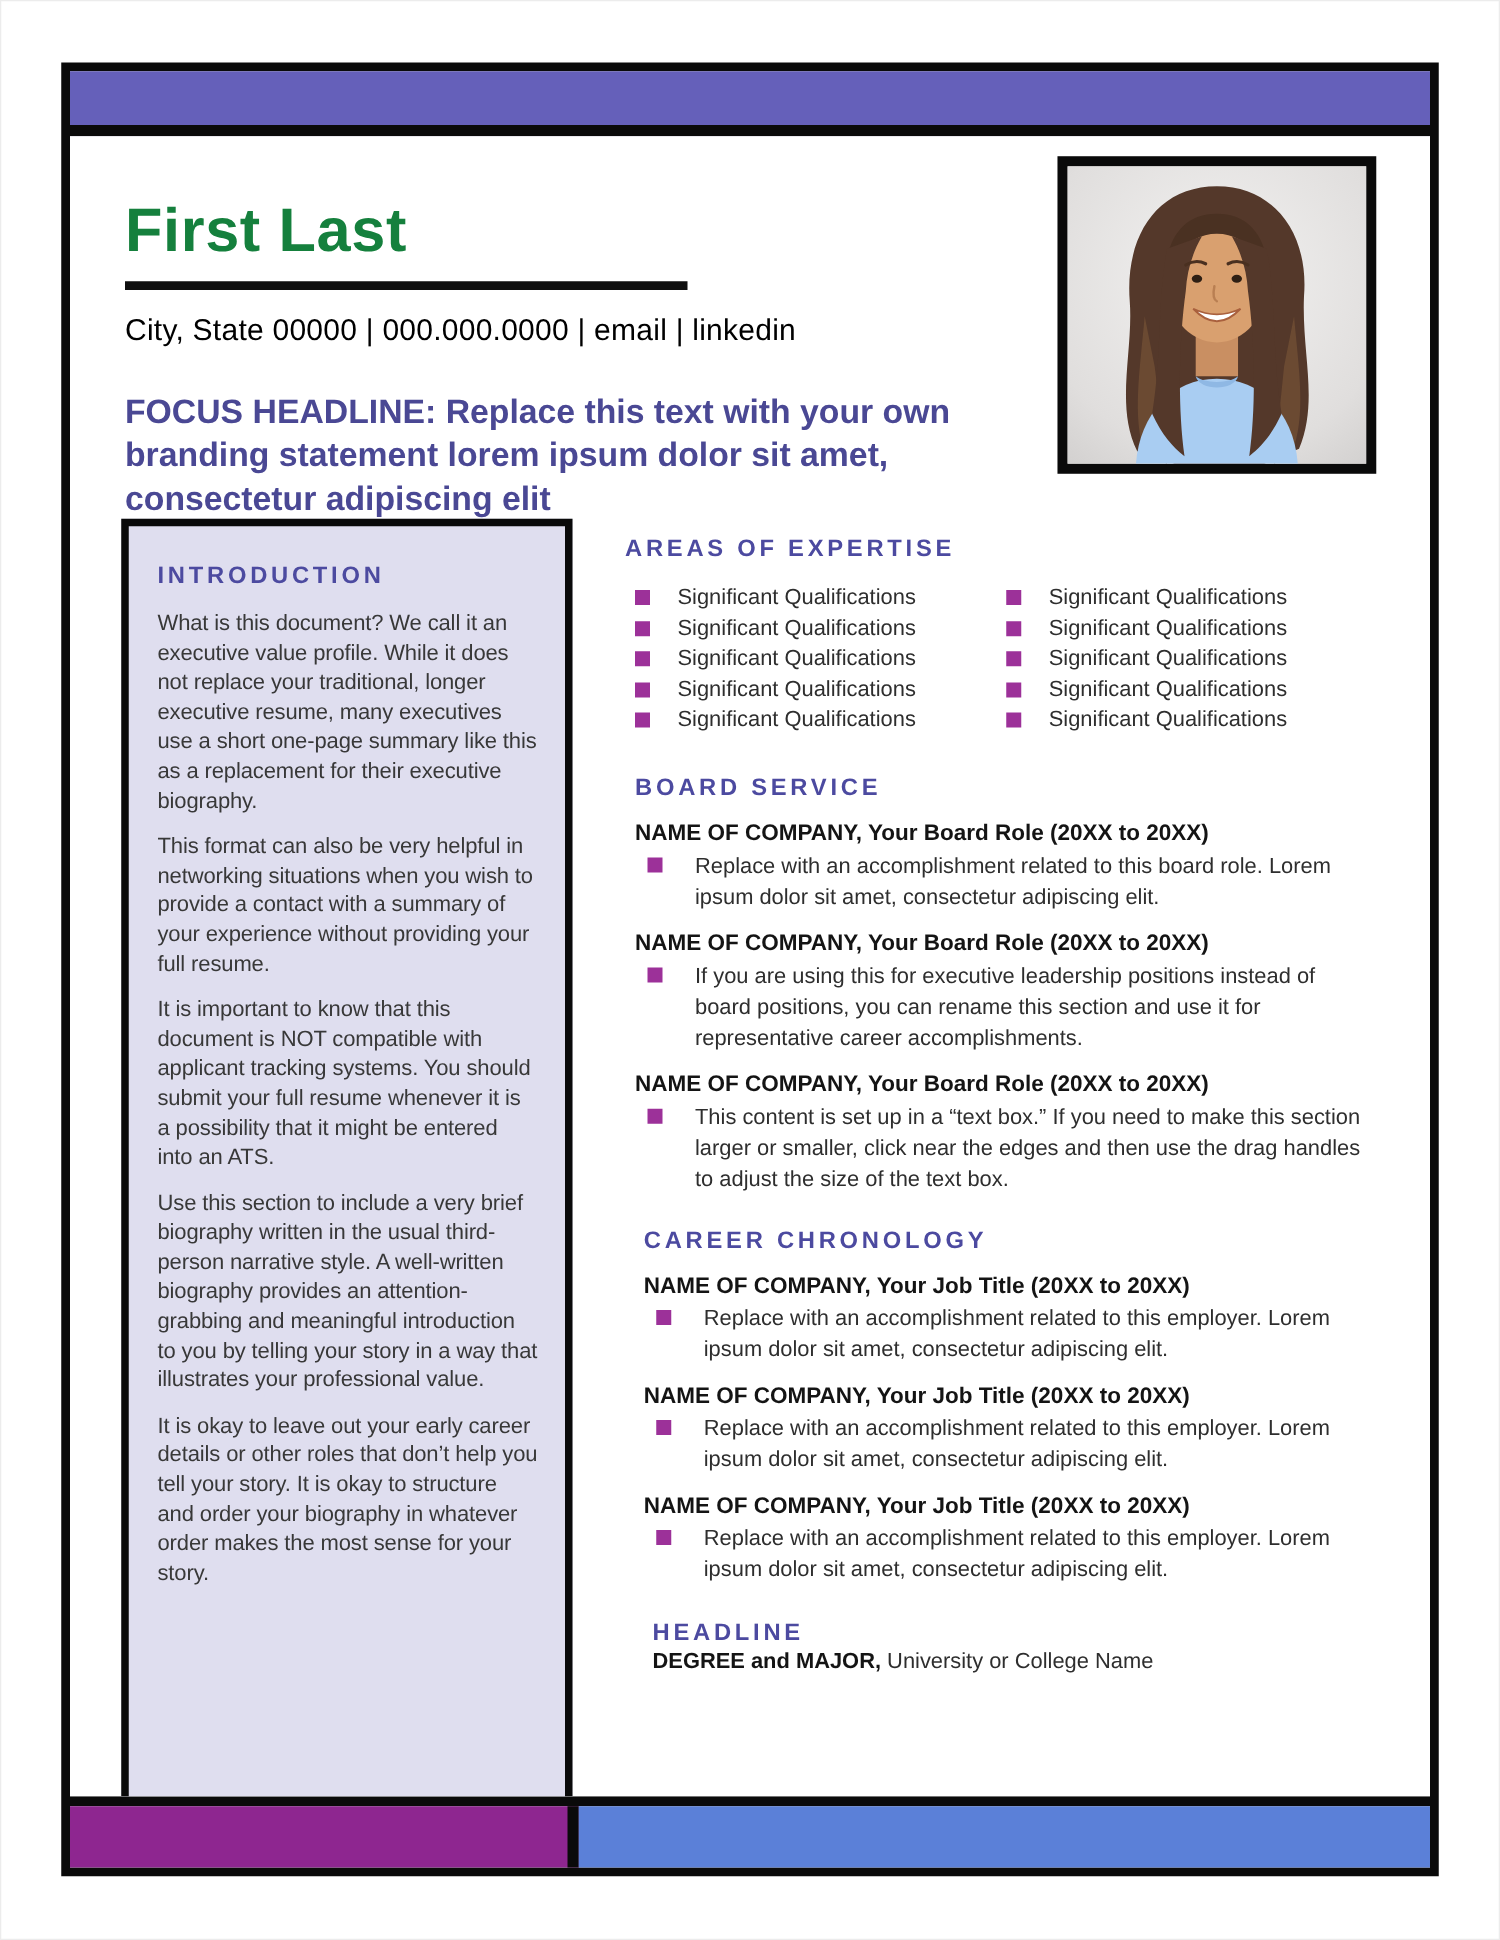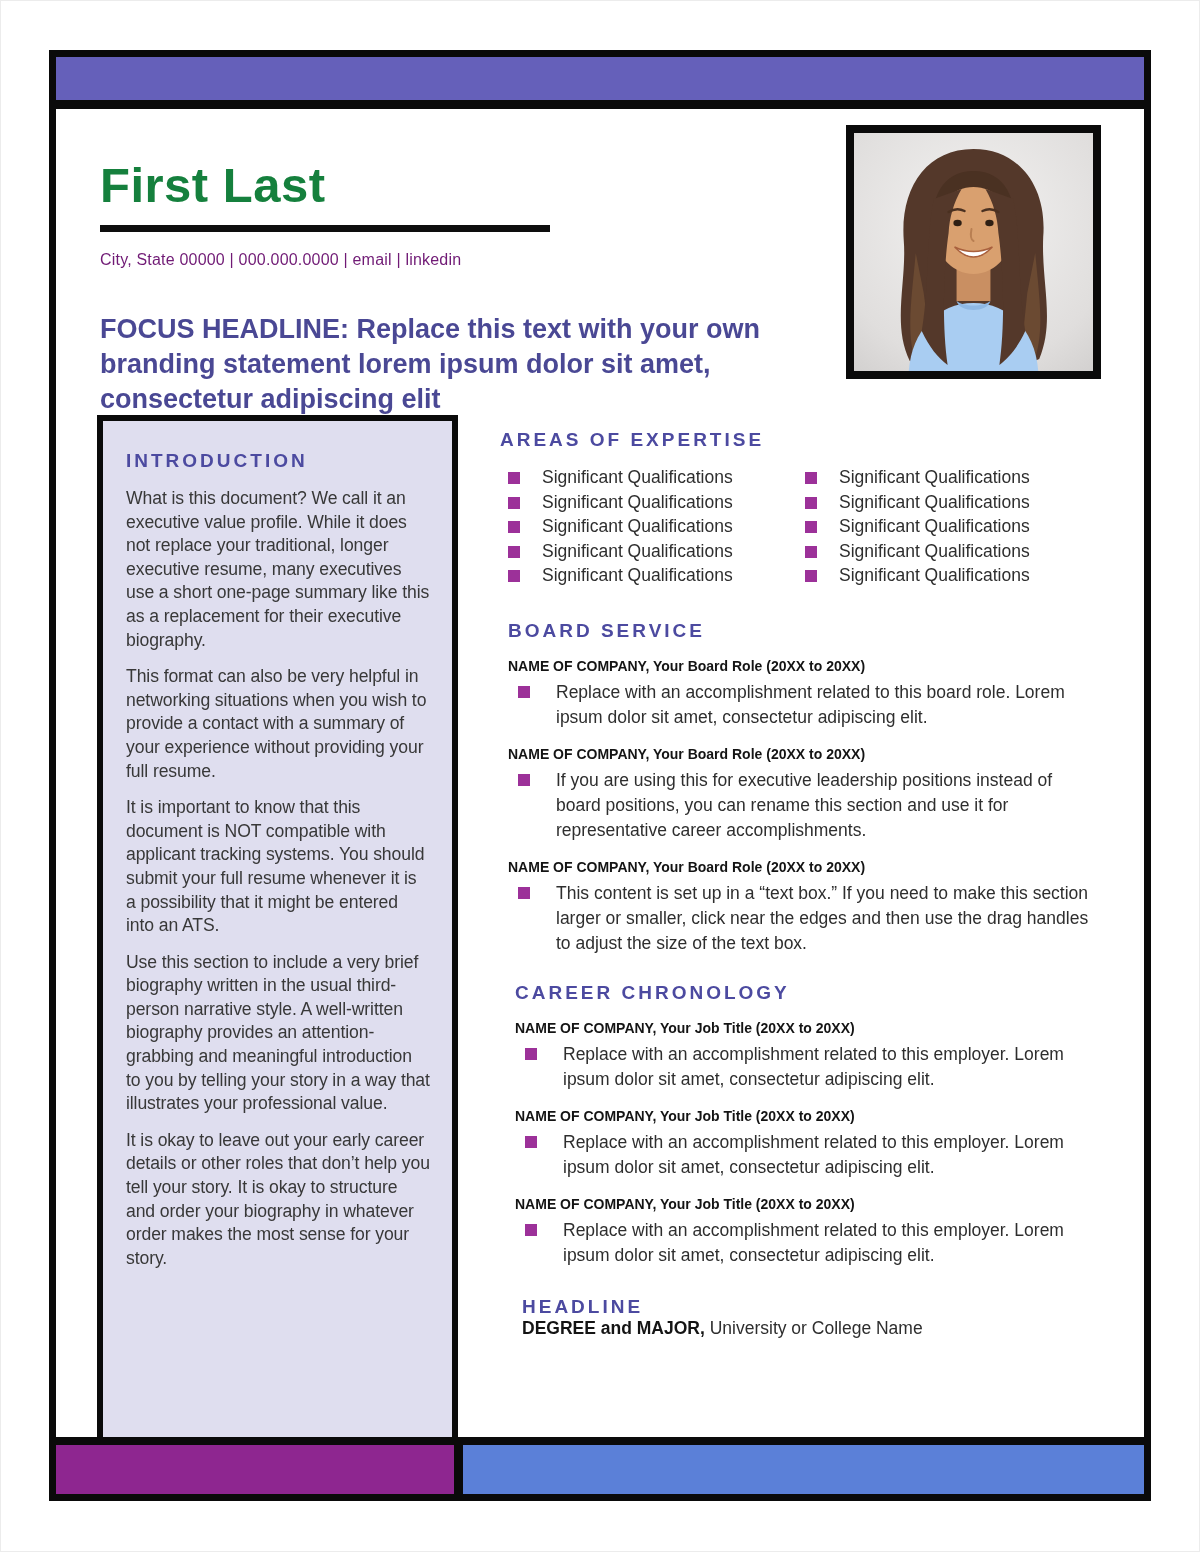--- a/index.html
+++ b/index.html
@@ -53,21 +53,21 @@
     position: absolute; left: 44px; top: 48px;
     font-size: 49px; font-weight: bold;
     color: #15803d; letter-spacing: 0.5px;
   }
   .name-underline {
     position: absolute; left: 44px; top: 116px;
     width: 450px; height: 7px; background: #0e0e0e;
   }
   .contact {
     position: absolute; left: 44px; top: 142px;
-    font-size: 16px; color: #701a75; letter-spacing: 0.2px;
+    font-size: 24px; color: #000000; letter-spacing: 0.2px;
   }
   .headline {
     position: absolute; left: 44px; top: 203px;
     width: 745px;
     font-size: 27px; font-weight: bold;
     color: #4a4894;
     line-height: 35px;
   }
   .photo {
     position: absolute; left: 790px; top: 16px;
@@ -120,21 +120,21 @@
   }
   .qual .sq { margin-left: 8px; margin-right: 22px; }
 
   section.board   { margin-top: 30px; padding-left: 8px;  }
   section.career  { margin-top: 26px; padding-left: 15px; }
   section.education { margin-top: 28px; padding-left: 22px; }
 
   .entries { margin-top: 12px; }
   .entry { margin-bottom: 12px; }
   .entry-title {
-    font-size: 14px; font-weight: bold;
+    font-size: 18px; font-weight: bold;
     line-height: 25px; color: #141414;
   }
   .bullet-row { display: flex; margin-top: 1px; }
   .bullet-row .sq { margin-left: 10px; margin-right: 26px; margin-top: 6px; }
   .bullet-text {
     font-size: 17.5px; line-height: 25px;
     color: #2e2e2e; width: 540px;
   }
   .edu-line { margin-top: 0; font-size: 17.5px; color: #2e2e2e; }
   .edu-line .bold { font-weight: bold; color: #141414; }

